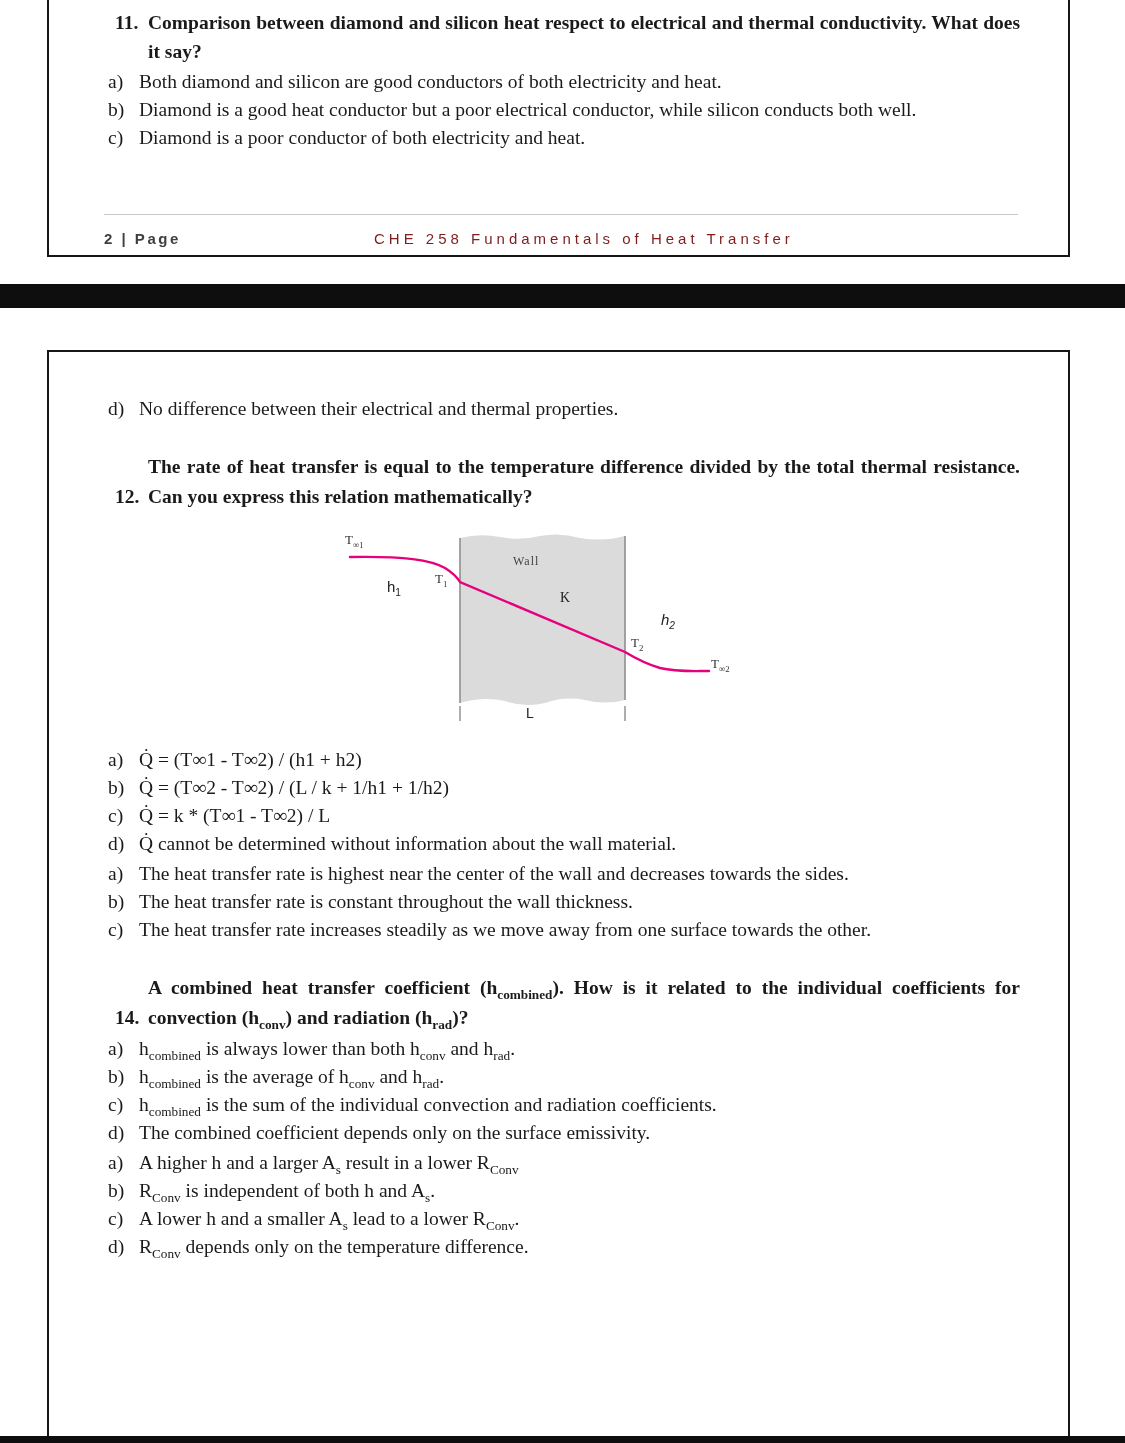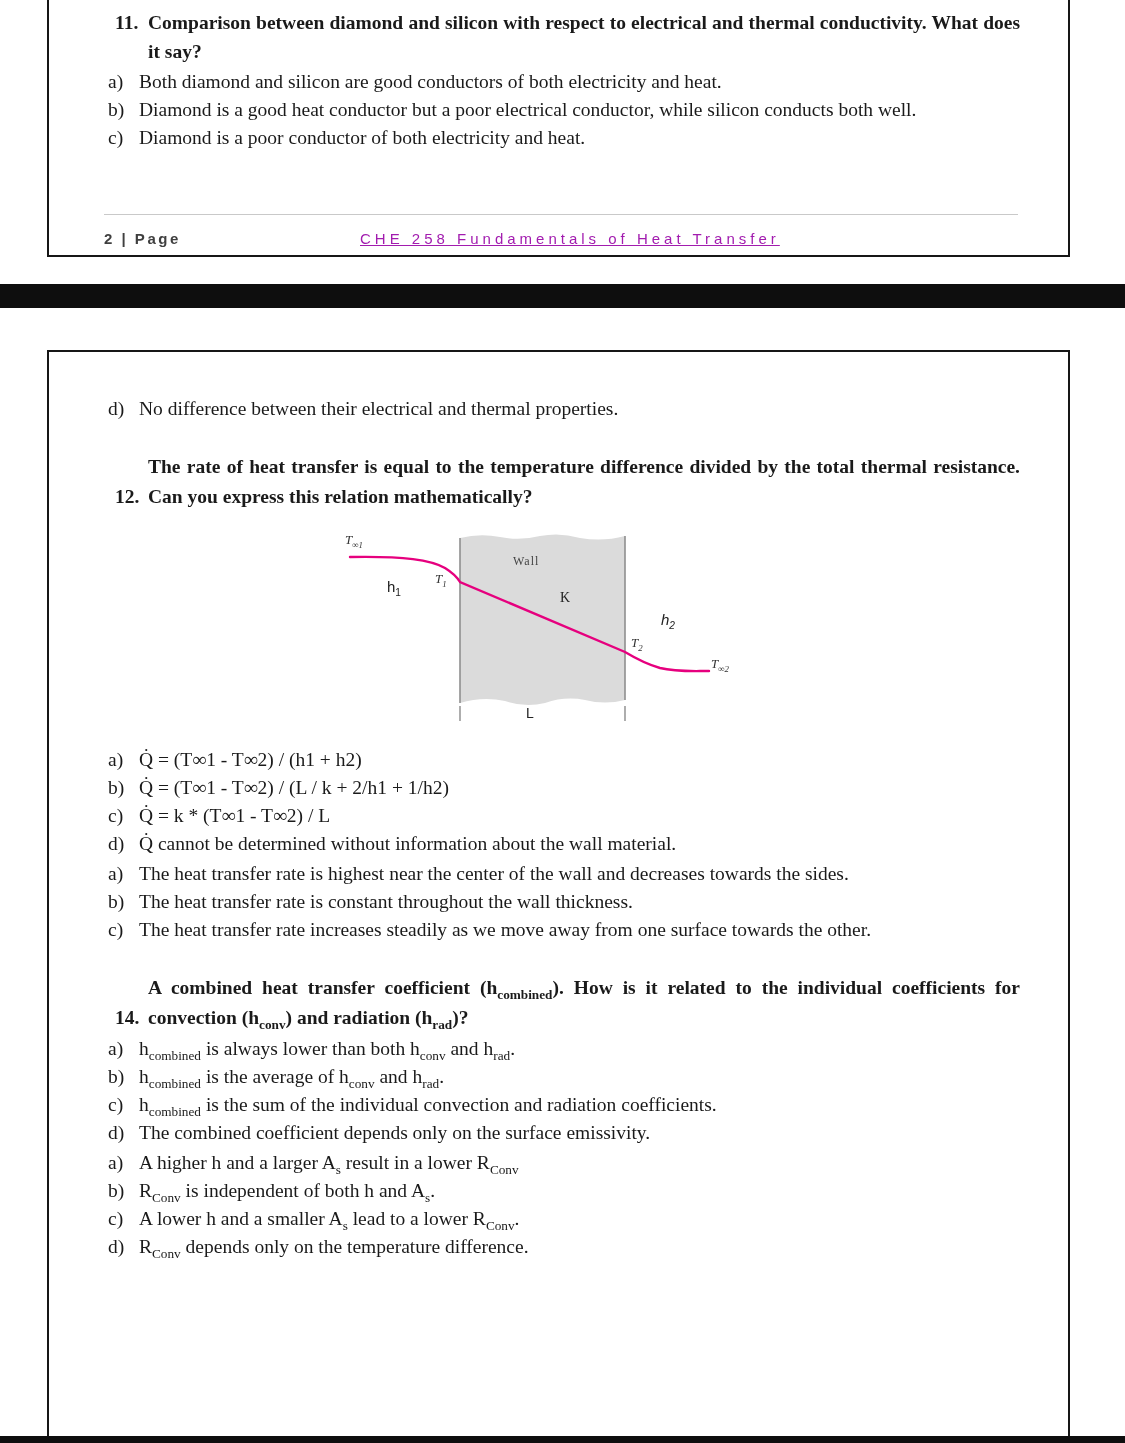--- a/index.html
+++ b/index.html
@@ -62,51 +62,51 @@
     position:absolute; left:55px; right:50px; top:214px;
   }
   .footer-rule {
     border:none; border-top:1.5px solid #c9c9c9; margin:0;
   }
   .footer-row { position:relative; margin-top:15px; height:24px; font-family:"Liberation Sans", sans-serif; }
   .footer-page {
     font-size:15px; font-weight:bold; color:#3f3f3f; letter-spacing:2.5px;
   }
   .footer-course {
-    position:absolute; left:256px; top:0;
-    font-size:15px; color:#a21caf; letter-spacing:4px;text-decoration:underline;
+    position:absolute; left:270px; top:0;
+    font-size:15px; color:#7f1d1d; letter-spacing:4px;
   }
 
   
   .diagram {
     position:relative;
     width:395px; height:196px;
     margin-left:239px;
   }
   .diagram svg { position:absolute; left:0; top:0; }
   .dlabel {
     position:absolute;
     font-size:13px;
     color:#333333;
     white-space:nowrap;
   }
-  .dlabel.it { font-style:italic; }
+  .dlabel.it { }
   .dlabel.h-lab { font-size:15px; font-family:"Liberation Sans", sans-serif; font-style:normal; color:#222; }
   .dlabel.wall-lab { font-size:12px; letter-spacing:1px; color:#444; }
   .dlabel.k-lab { font-size:14px; color:#222; }
   .dlabel.len-lab { font-size:14px; color:#222; font-family:"Liberation Sans", sans-serif; }
 </style>
 </head>
 <body>
 
 <div class="page page-2">
   <div class="content">
     <div class="q" style="line-height:29px;">
       <span class="qnum">11.</span>
-      <span class="qtext">Comparison between diamond and silicon with respect to electrical and thermal conductivity. What does it say?</span>
+      <span class="qtext">Comparison between diamond and silicon heat respect to electrical and thermal conductivity. What does it say?</span>
     </div>
     <div class="opts">
       <div class="opt">
         <span class="optlabel">a)</span>
         <span class="opttext">Both diamond and silicon are good conductors of both electricity and heat.</span>
       </div>
       <div class="opt">
         <span class="optlabel">b)</span>
         <span class="opttext">Diamond is a good heat conductor but a poor electrical conductor, while silicon conducts both well.</span>
       </div>
@@ -166,21 +166,21 @@
       <span class="dlabel len-lab" style="left:181px; top:173px;">L</span>
     </div>
 
     <div class="opts mt-opts-diagram">
       <div class="opt">
         <span class="optlabel">a)</span>
         <span class="opttext">Q̇ = (T∞1 - T∞2) / (h1 + h2)</span>
       </div>
       <div class="opt">
         <span class="optlabel">b)</span>
-        <span class="opttext">Q̇ = (T∞1 - T∞2) / (L / k + 2/h1 + 1/h2)</span>
+        <span class="opttext">Q̇ = (T∞2 - T∞2) / (L / k + 1/h1 + 1/h2)</span>
       </div>
       <div class="opt">
         <span class="optlabel">c)</span>
         <span class="opttext">Q̇ = k * (T∞1 - T∞2) / L</span>
       </div>
       <div class="opt">
         <span class="optlabel">d)</span>
         <span class="opttext">Q̇ cannot be determined without information about the wall material.</span>
       </div>
     </div>

